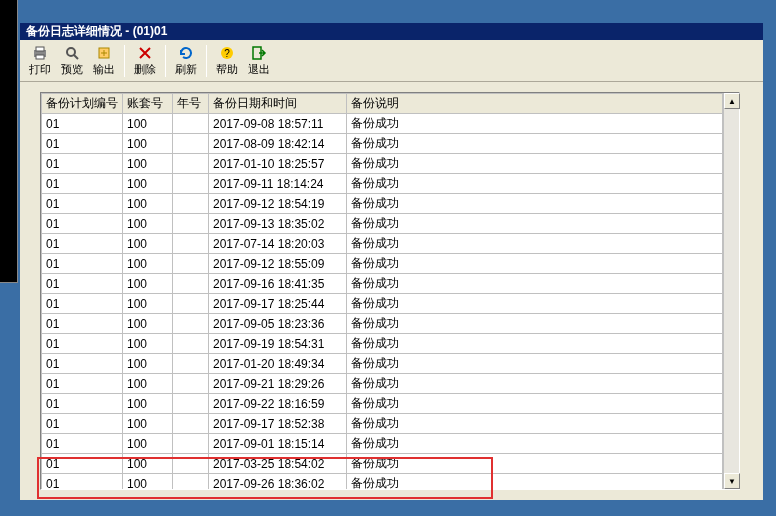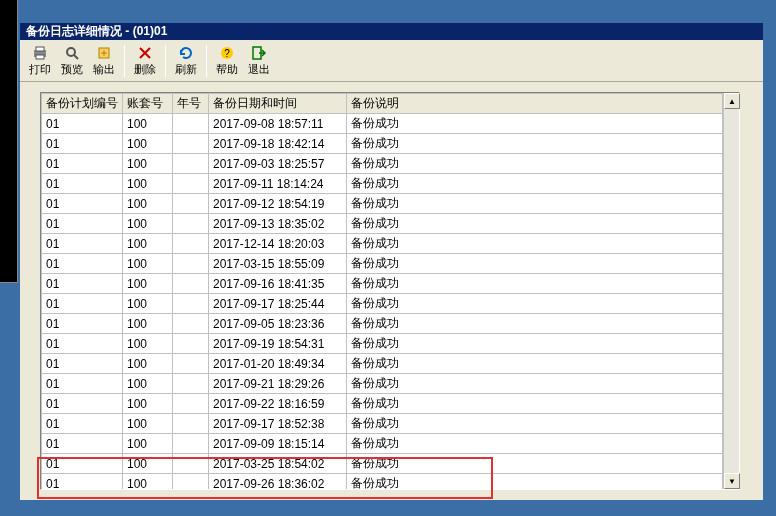--- a/index.html
+++ b/index.html
@@ -229,28 +229,28 @@
                 <td>01</td>
                 <td>100</td>
                 <td></td>
                 <td>2017-09-08 18:57:11</td>
                 <td>备份成功</td>
               </tr>
               <tr>
                 <td>01</td>
                 <td>100</td>
                 <td></td>
-                <td>2017-09-18 18:42:14</td>
-                <td>备份成功</td>
-              </tr>
-              <tr>
-                <td>01</td>
-                <td>100</td>
-                <td></td>
-                <td>2017-09-03 18:25:57</td>
+                <td>2017-08-09 18:42:14</td>
+                <td>备份成功</td>
+              </tr>
+              <tr>
+                <td>01</td>
+                <td>100</td>
+                <td></td>
+                <td>2017-01-10 18:25:57</td>
                 <td>备份成功</td>
               </tr>
               <tr>
                 <td>01</td>
                 <td>100</td>
                 <td></td>
                 <td>2017-09-11 18:14:24</td>
                 <td>备份成功</td>
               </tr>
               <tr>
@@ -264,28 +264,28 @@
                 <td>01</td>
                 <td>100</td>
                 <td></td>
                 <td>2017-09-13 18:35:02</td>
                 <td>备份成功</td>
               </tr>
               <tr>
                 <td>01</td>
                 <td>100</td>
                 <td></td>
-                <td>2017-12-14 18:20:03</td>
-                <td>备份成功</td>
-              </tr>
-              <tr>
-                <td>01</td>
-                <td>100</td>
-                <td></td>
-                <td>2017-03-15 18:55:09</td>
+                <td>2017-07-14 18:20:03</td>
+                <td>备份成功</td>
+              </tr>
+              <tr>
+                <td>01</td>
+                <td>100</td>
+                <td></td>
+                <td>2017-09-12 18:55:09</td>
                 <td>备份成功</td>
               </tr>
               <tr>
                 <td>01</td>
                 <td>100</td>
                 <td></td>
                 <td>2017-09-16 18:41:35</td>
                 <td>备份成功</td>
               </tr>
               <tr>
@@ -334,21 +334,21 @@
                 <td>01</td>
                 <td>100</td>
                 <td></td>
                 <td>2017-09-17 18:52:38</td>
                 <td>备份成功</td>
               </tr>
               <tr>
                 <td>01</td>
                 <td>100</td>
                 <td></td>
-                <td>2017-09-09 18:15:14</td>
+                <td>2017-09-01 18:15:14</td>
                 <td>备份成功</td>
               </tr>
               <tr>
                 <td>01</td>
                 <td>100</td>
                 <td></td>
                 <td>2017-03-25 18:54:02</td>
                 <td>备份成功</td>
               </tr>
               <tr>

